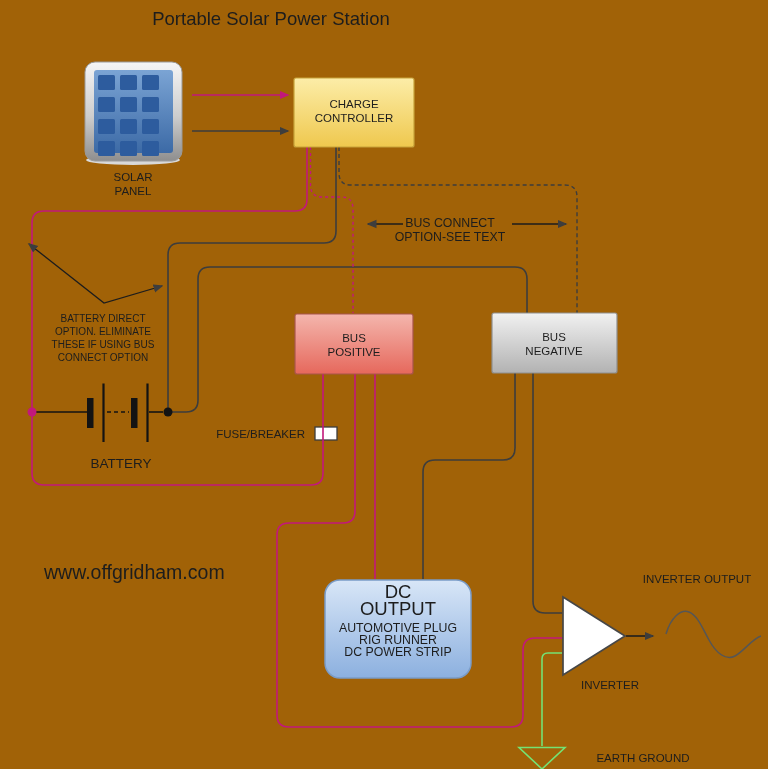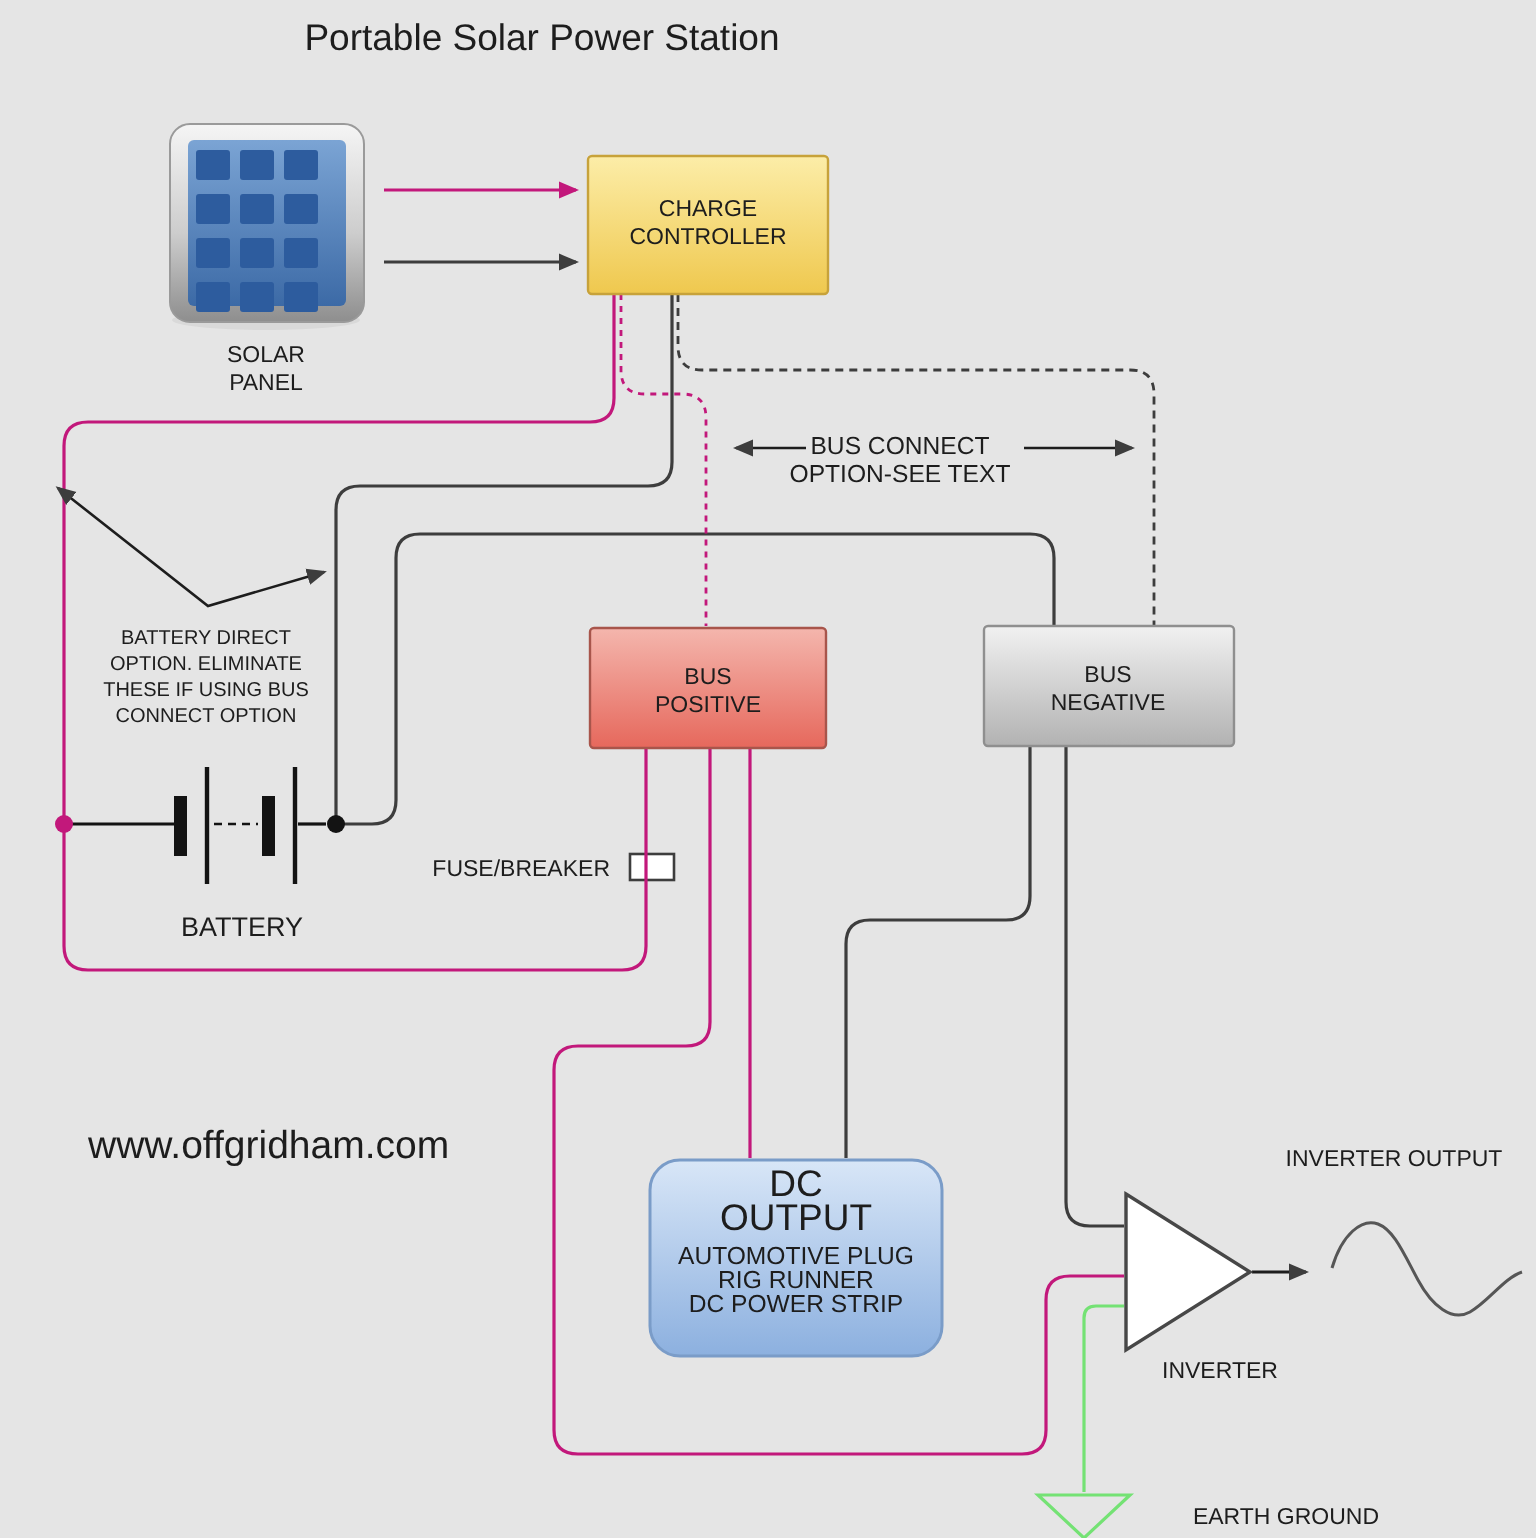--- a/index.html
+++ b/index.html
@@ -1,16 +1,16 @@
 <!DOCTYPE html>
 <html><head>
 <meta charset="utf-8">
 <style>
   html,body{margin:0;padding:0;background:#ffffff;}
-  .stage{position:relative;width:768px;height:769px;background:#e5e5e5;overflow:hidden;
+  .stage{position:relative;width:768px;height:769px;background:#a16207;overflow:hidden;
          font-family:"Liberation Sans", sans-serif;}
   svg{position:absolute;left:0;top:0;}
   text{font-family:"Liberation Sans", sans-serif;}
   .t10{font-size:10px;}
   .t11{font-size:11.5px;}
   .t12{font-size:12.3px;}
   .t13{font-size:13.5px;}
   .t18{font-size:18.5px;}
   .t19{font-size:19.5px;}
   .mid{text-anchor:middle;}

